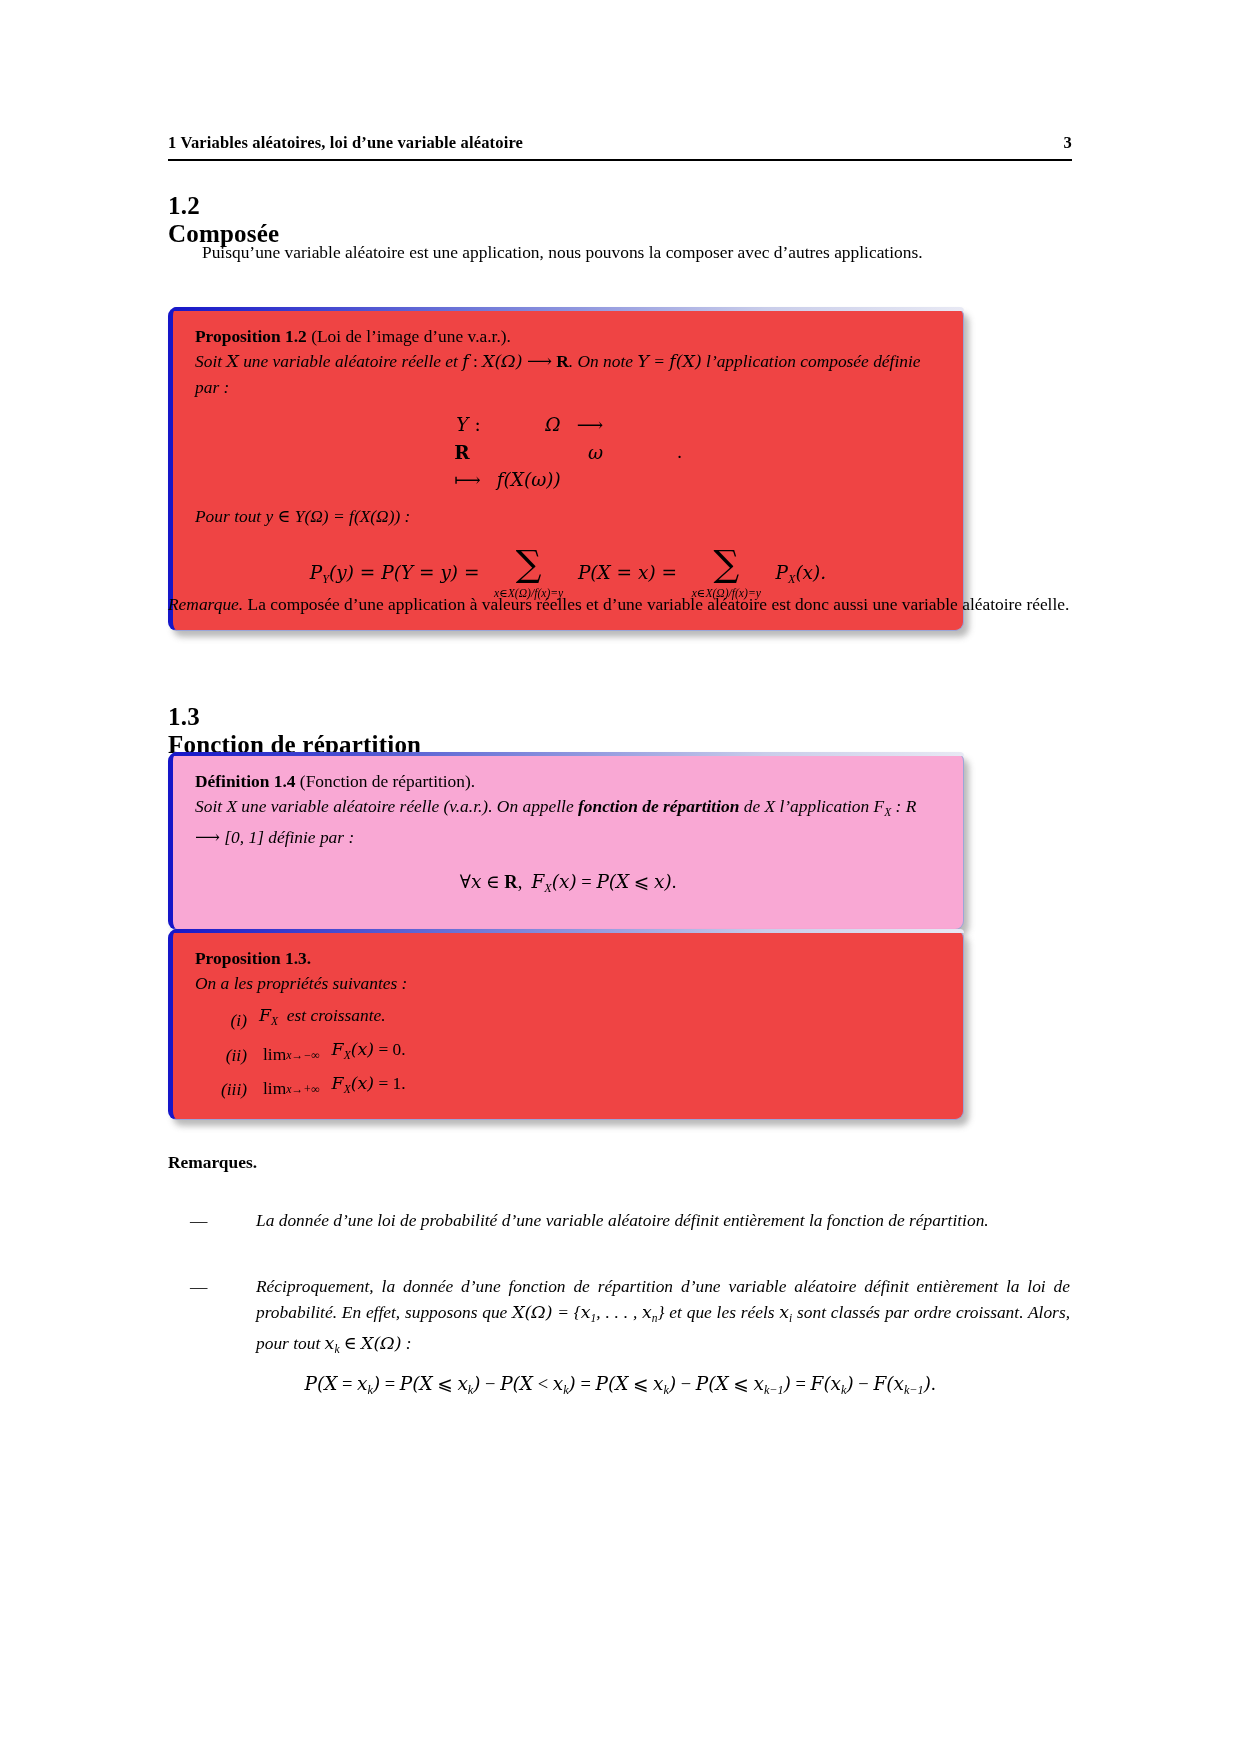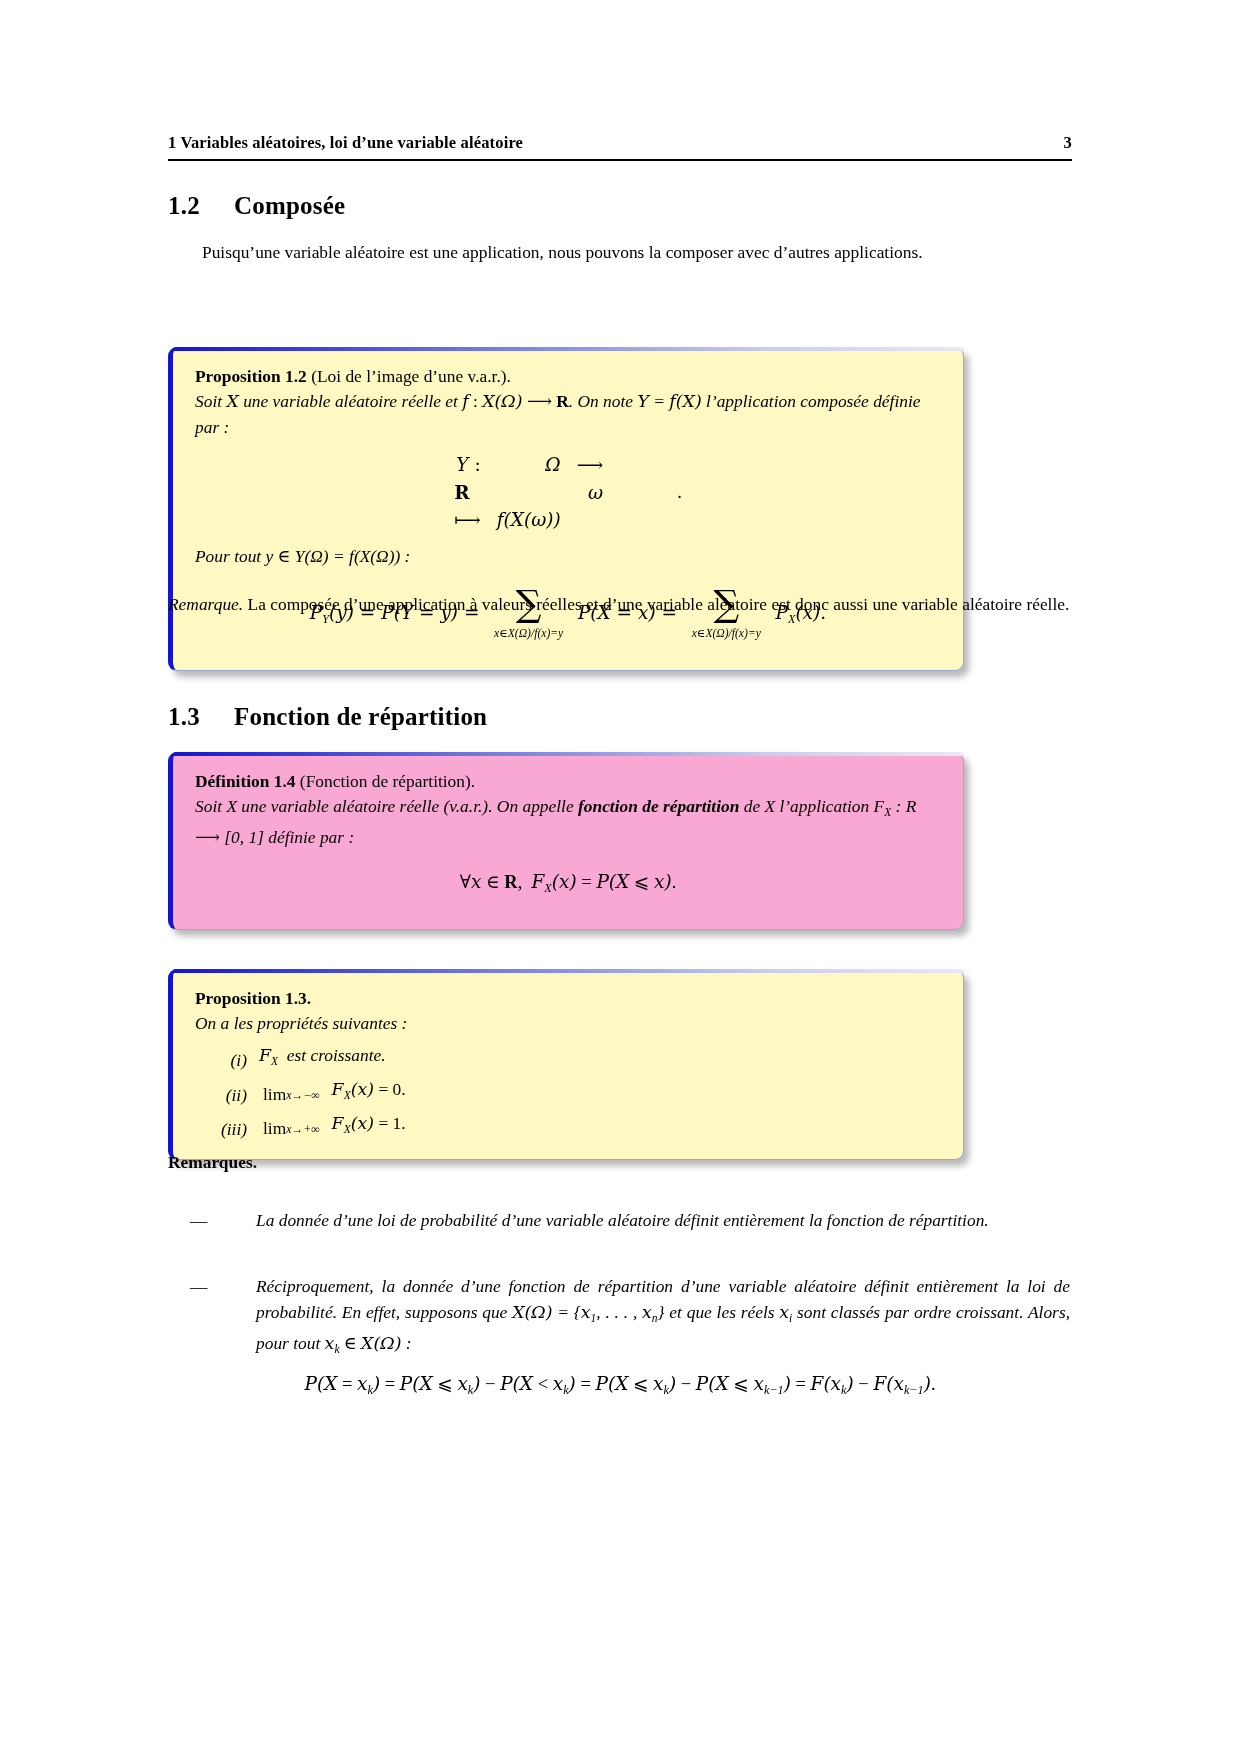--- a/index.html
+++ b/index.html
@@ -44,20 +44,21 @@
     background: #000;
   }
 
   
   .sec {
     position: absolute;
     display: flex;
     font-size: 25px;
     font-weight: bold;
     letter-spacing: 0.2px;
+    flex-direction: column;
   }
   .sec .num { width: 66px; }
 
   
   .para {
     position: absolute;
     font-size: 17.4px;
     line-height: 25.5px;
     text-align: justify;
   }
@@ -78,21 +79,21 @@
   .box::before {
     
     content: "";
     position: absolute;
     left: -1px; right: -1px; top: -1px;
     height: 4px;
     border-top-left-radius: 9px;
     border-top-right-radius: 9px;
     background: linear-gradient(to right, #1616c8 0%, #6f78d8 38%, #c9cdea 75%, #e8e9f4 100%);
   }
-  .box.yellow { background: #fef9c3; margin-top: 40px; }
+  .box.yellow { background: #ef4444; }
   .box.lav    { background: #f9a8d4; }
 
   .bxhead { font-weight: bold; }
   .bxhead .nm { font-weight: bold; }
   .it { font-style: italic; }
   .rm { font-style: normal; }
   .bf { font-weight: bold; }
 
   
   .math {

